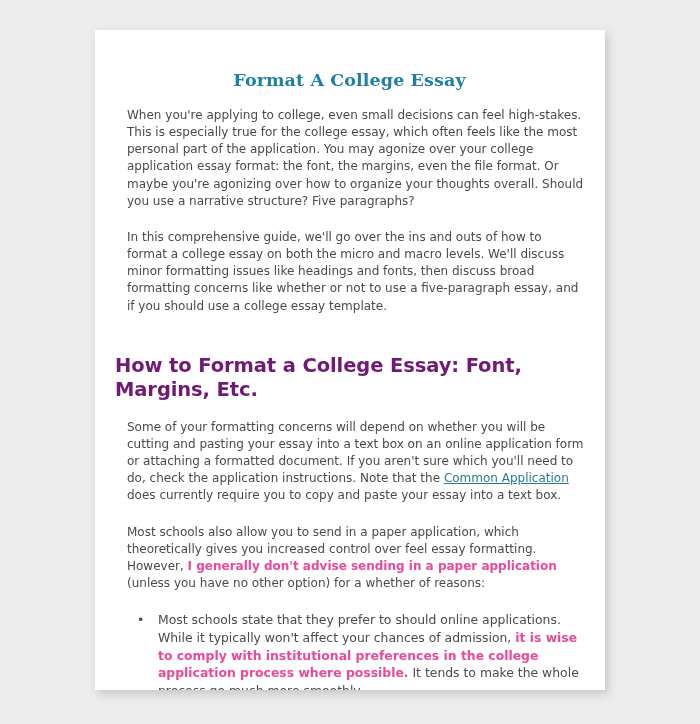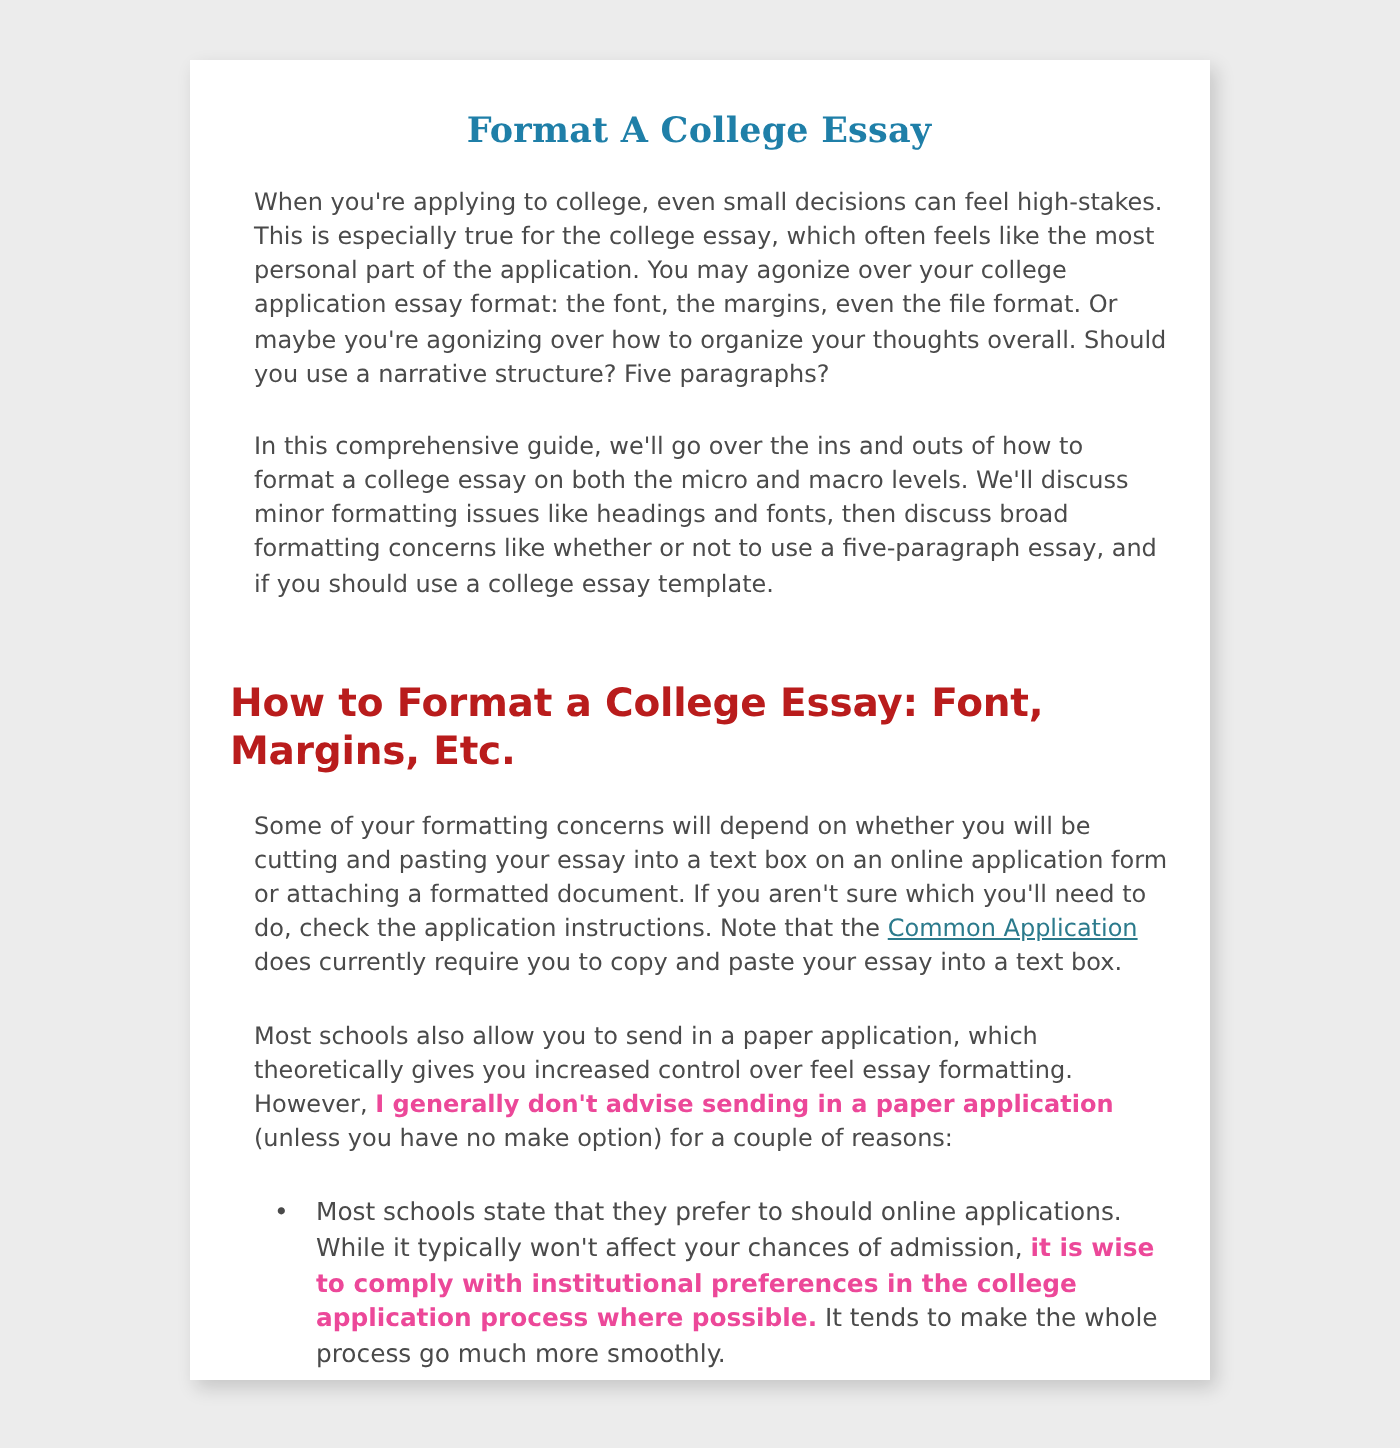--- a/index.html
+++ b/index.html
@@ -18,21 +18,21 @@
     left: 95px;
     top: 30px;
     width: 510px;
     height: 660px;
     background: #ffffff;
     box-shadow: 3px 4px 9px rgba(0,0,0,0.16);
     box-sizing: border-box;
     overflow: hidden;
   }
   .page-inner {
-    padding: 18px 21px 0 20px;
+    padding: 32px 21px 0 20px;
   }
   .doc-title {
     text-align: center;
     font-family: "DejaVu Serif", serif;
     font-weight: bold;
     font-size: 17.5px;
     color: #1f7fa8;
     margin: 8px 0 17px 0;
     letter-spacing: 0.1px;
   }
@@ -42,21 +42,21 @@
     color: #4a4a4a;
     margin: 0 0 19px 12px;
     text-align: left;
   }
   p.body-text.tight {
     margin-bottom: 0;
   }
   h2.section-heading {
     font-size: 19.5px;
     font-weight: bold;
-    color: #b91c1c;
+    color: #701a75;
     line-height: 1.26;
     margin: 39px 0 16px 0;
     letter-spacing: -0.1px;
   }
   a.inline-link {
     color: #2b7a8c;
     text-decoration: underline;
   }
   strong.em-bold {
     font-weight: bold;
@@ -96,21 +96,21 @@
     <h1 class="doc-title">Format A College Essay</h1>
 
     <p class="body-text">When you're applying to college, even small decisions can feel high-stakes. This is especially true for the college essay, which often feels like the most personal part of the application. You may agonize over your college application essay format: the font, the margins, even the file format. Or maybe you're agonizing over how to organize your thoughts overall. Should you use a narrative structure? Five paragraphs?</p>
 
     <p class="body-text">In this comprehensive guide, we'll go over the ins and outs of how to format a college essay on both the micro and macro levels. We'll discuss minor formatting issues like headings and fonts, then discuss broad formatting concerns like whether or not to use a five-paragraph essay, and if you should use a college essay template.</p>
 
     <h2 class="section-heading">How to Format a College Essay: Font, Margins, Etc.</h2>
 
     <p class="body-text"><span>Some of your formatting concerns will depend on whether you will be cutting and pasting your essay into a text box on an online application form or attaching a formatted document. If you aren't sure which you'll need to do, check the application instructions. Note that the </span><a class="inline-link" href="#">Common Application</a><span> does currently require you to copy and paste your essay into a text box.</span></p>
 
-    <p class="body-text tight"><span>Most schools also allow you to send in a paper application, which theoretically gives you increased control over feel essay formatting. However, </span><strong class="em-bold">I generally don't advise sending in a paper application</strong><span> (unless you have no make option) for a couple of reasons:</span></p>
+    <p class="body-text tight"><span>Most schools also allow you to send in a paper application, which theoretically gives you increased control over feel essay formatting. However, </span><strong class="em-bold">I generally don't advise sending in a paper application</strong><span> (unless you have no other option) for a whether of reasons:</span></p>
 
     <ul class="reason-list">
       <li><span class="bullet-dot">•</span><span>Most schools state that they prefer to should online applications. While it typically won't affect your chances of admission, </span><strong class="em-bold">it is wise to comply with institutional preferences in the college application process where possible.</strong><span> It tends to make the whole process go much more smoothly.</span></li>
 
     </ul>
 
   </div>
 </div>
 
 </body></html>

